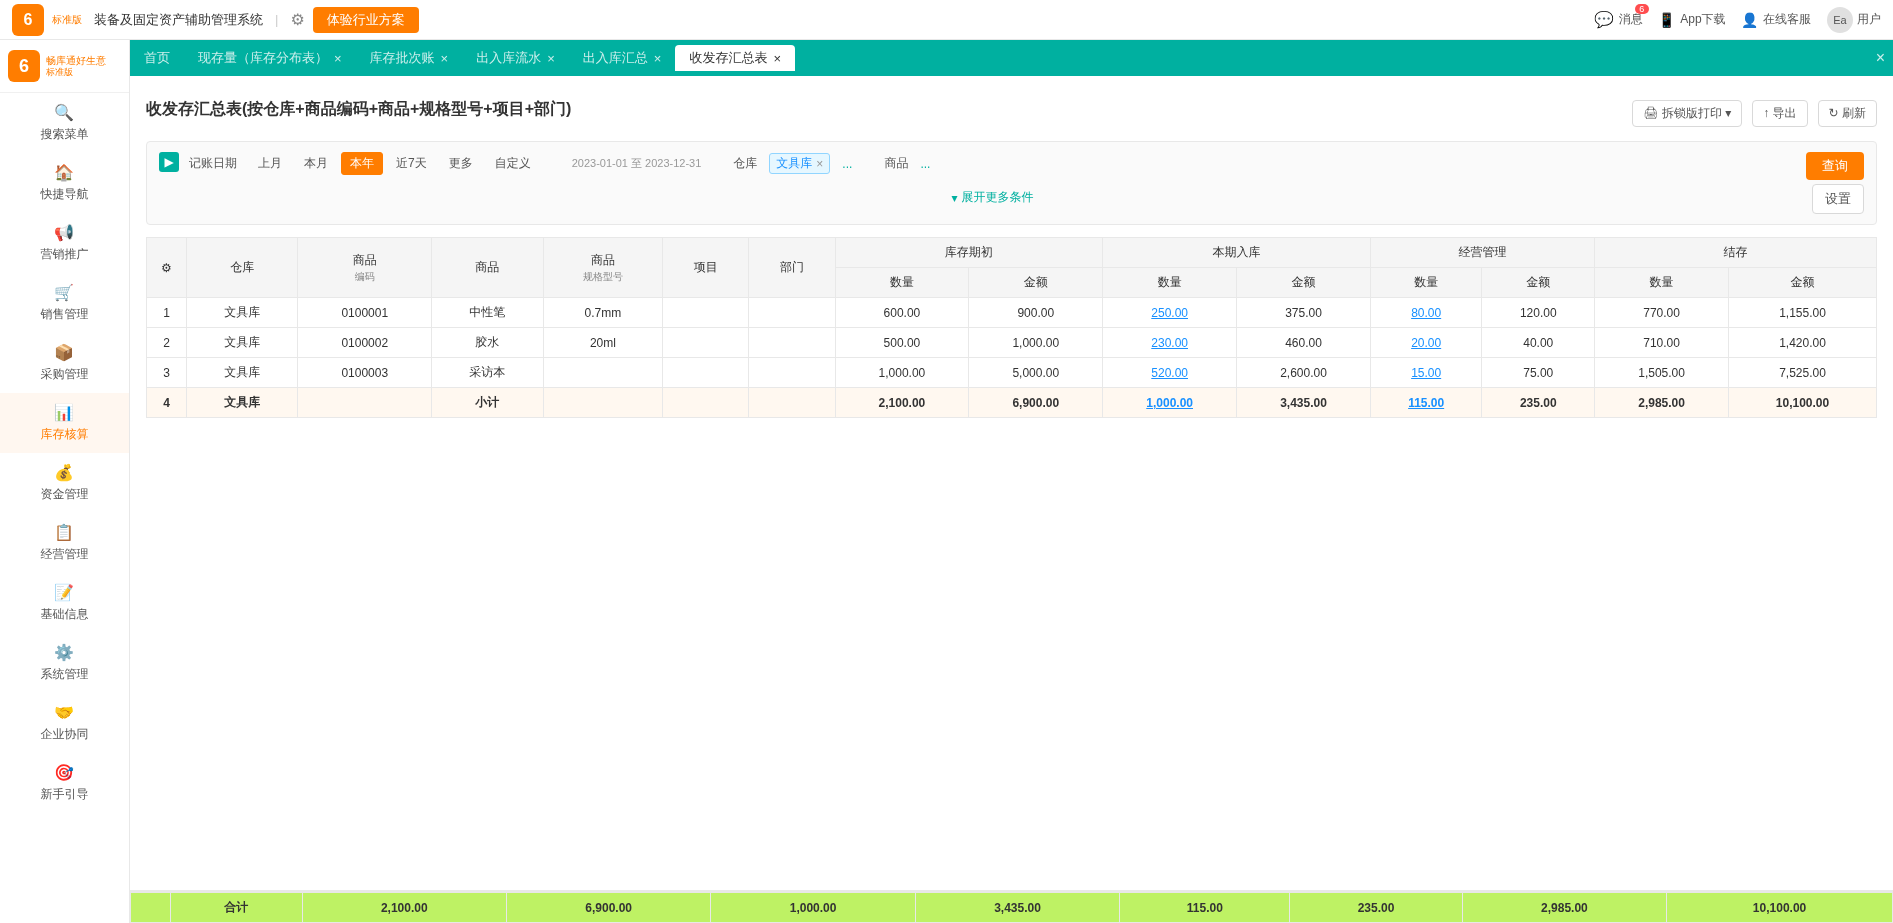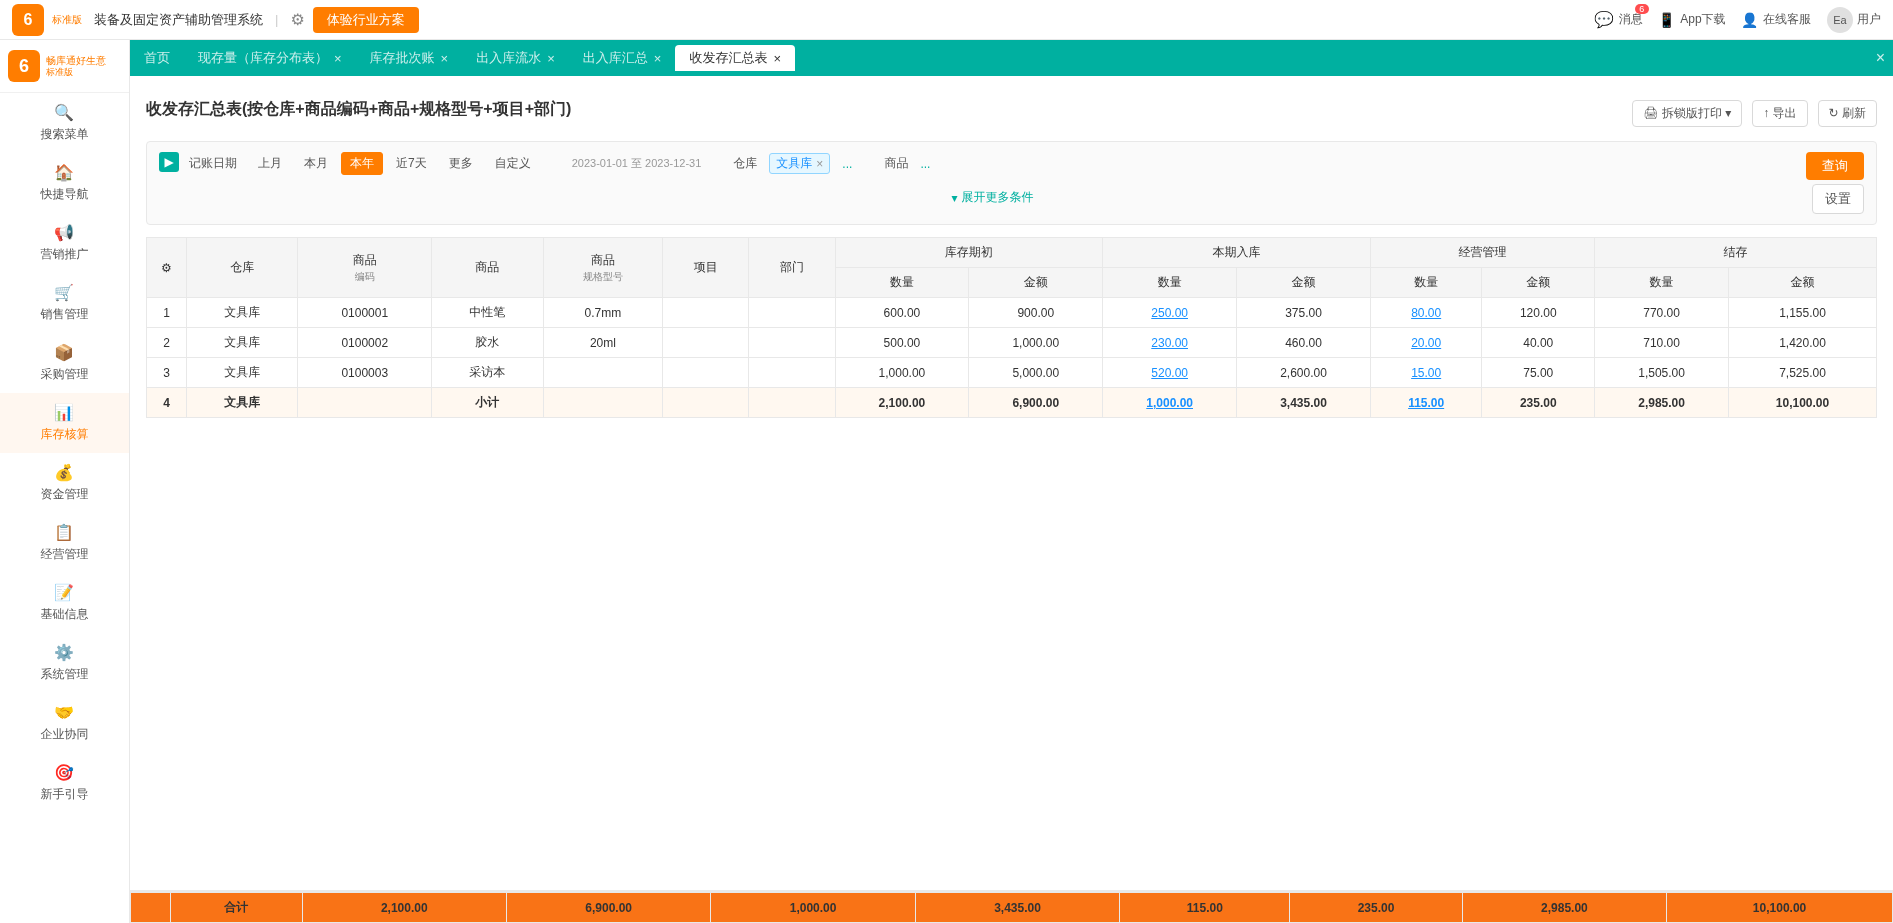--- a/index.html
+++ b/index.html
@@ -369,21 +369,21 @@
                   <td style="font-weight: bold;">10,100.00</td>
                 </tr>
               </tbody>
           </table>
         </div>
 
         <div style="height:300px;"></div>
       </div>
 
       <div style="background:#f5f5f5;border-top:2px solid #e8e8e8;padding:0;">
-        <table class="data-table" style="background:#f97316;">
+        <table class="data-table" style="background:#bef264;">
           <tbody>
               <tr>
             <td style="width:40px;font-weight:bold;"></td>
             <td colspan="6" style="text-align:center;font-weight:bold;">合计</td>
             <td style="font-weight:bold;text-align:center;">2,100.00</td>
             <td style="font-weight:bold;text-align:center;">6,900.00</td>
             <td style="font-weight:bold;text-align:center;">1,000.00</td>
             <td style="font-weight:bold;text-align:center;">3,435.00</td>
             <td style="font-weight:bold;text-align:center;">115.00</td>
             <td style="font-weight:bold;text-align:center;">235.00</td>

